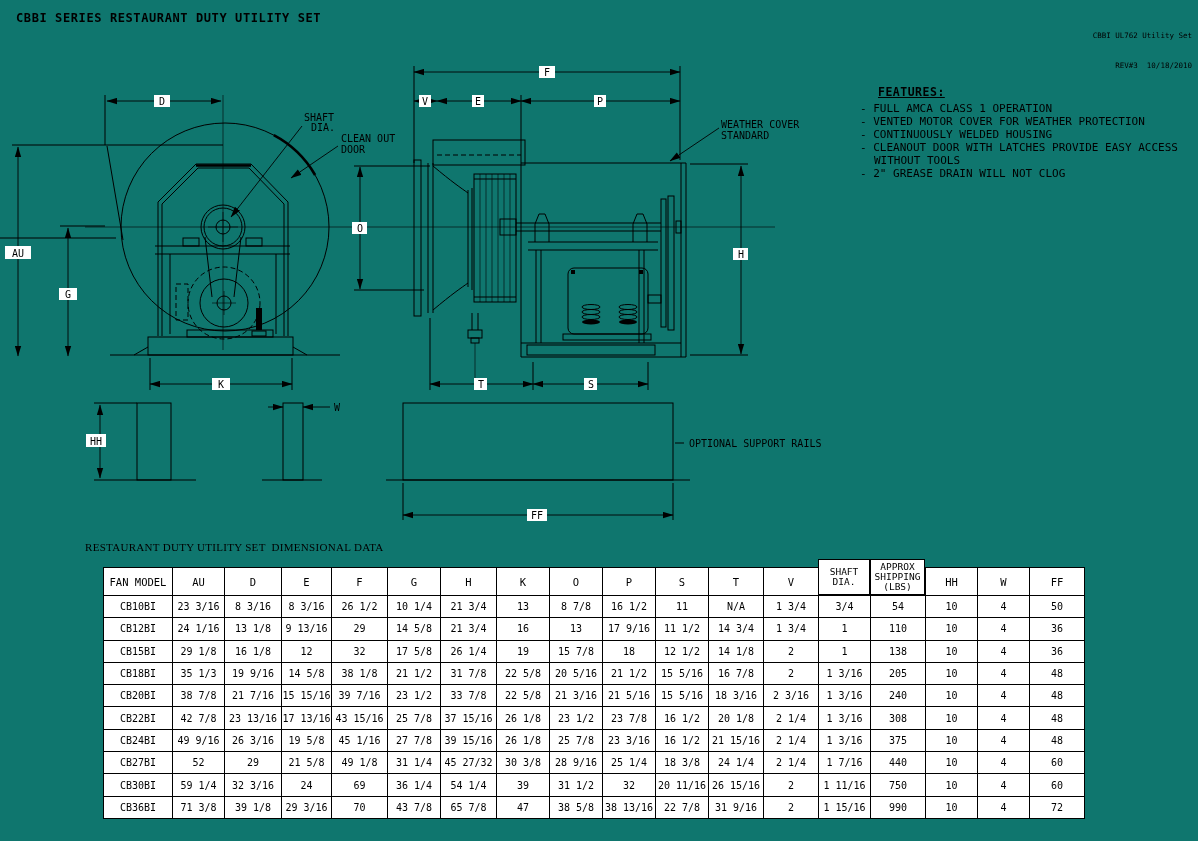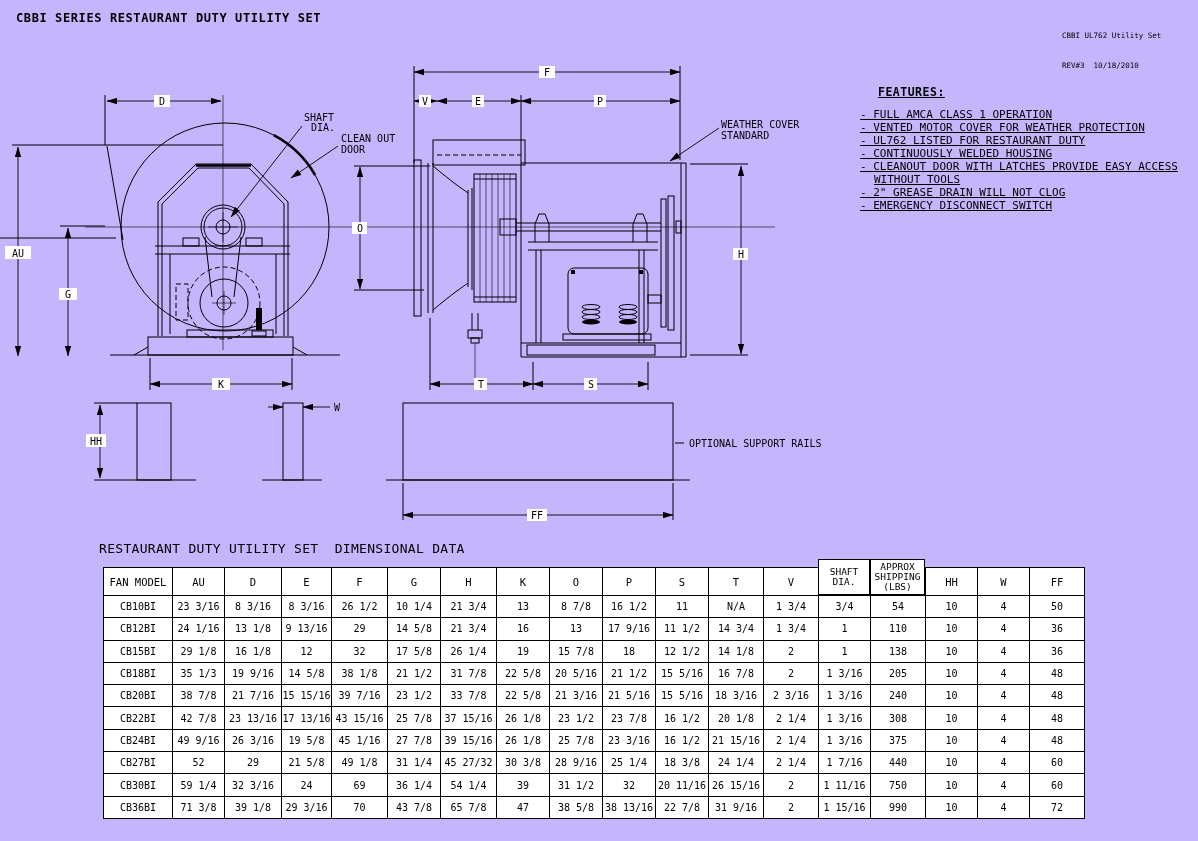--- a/index.html
+++ b/index.html
@@ -1,36 +1,36 @@
 <!DOCTYPE html>
 <html><head>
 <meta charset="utf-8">
 <style>
   * { margin:0; padding:0; box-sizing:border-box; }
   body { background:#e8e8e8; }
   #canvas {
-    position:relative; width:1198px; height:841px; background:#c4b5fd;
+    position:relative; width:1198px; height:841px; background:#0f766e;
     font-family:"DejaVu Sans Mono", monospace; color:#000; overflow:hidden;
   }
   .abs { position:absolute; }
   #page-title { left:16px; top:11px; font-size:12px; font-weight:bold; letter-spacing:0.6px; white-space:pre; }
-  #doc-ref { left:1062px; top:11px; width:130px; text-align:left; font-size:7.5px; line-height:10px; white-space:pre; }
+  #doc-ref { left:1062px; top:11px; width:130px; text-align:right; font-size:7.5px; line-height:10px; white-space:pre; }
   #features { left:860px; top:86px; width:336px; font-size:11px; line-height:13px; }
-  #features .heading { font-size:11.5px; font-weight:bold; text-decoration:underline; margin-left:18px; margin-bottom:9px; letter-spacing:0.5px; }
-  #features .item { padding-left:14px; text-indent:-14px; white-space:normal;text-decoration:underline; }
+  #features .heading { font-size:11.5px; font-weight:bold; text-decoration:underline; margin-left:18px; margin-bottom:3px; letter-spacing:0.5px; }
+  #features .item { padding-left:14px; text-indent:-14px; white-space:normal; }
   #drawing-svg { left:0; top:55px; }
   svg .ln  { stroke:#000; fill:none; stroke-width:1; }
   svg .thin{ stroke:#000; fill:none; stroke-width:0.6; }
   svg .thk { stroke:#000; fill:none; stroke-width:2.6; }
   svg .dsh { stroke:#000; fill:none; stroke-width:1; stroke-dasharray:5 3; }
   svg .dim { stroke:#000; stroke-width:0.9; fill:none; }
   svg text { font-family:"DejaVu Sans Mono", monospace; font-size:10px; fill:#000; }
   svg .lbl { text-anchor:middle; }
   svg .wb  { fill:#ffffff; stroke:none; }
-  #table-title { left:99px; top:541px; font-size:13px; white-space:pre; letter-spacing:0.3px; }
+  #table-title { left:85px; top:541px; font-size:11px; white-space:pre; letter-spacing:0.3px;font-family:Liberation Serif, serif; }
   #dimtable {
     left:103px; top:567px; display:grid;
     grid-template-columns:69px 52px 57px 50px 56px 53px 56px 53px 53px 53px 53px 55px 55px 52px 55px 52px 52px 55px;
     grid-template-rows:28px repeat(10, 22.3px);
     border-left:1px solid #000; border-top:1px solid #000; background:#fff;
   }
   #dimtable .cell {
     border-right:1px solid #000; border-bottom:1px solid #000;
     display:flex; align-items:center; justify-content:center;
     font-size:10px; white-space:pre; overflow:visible;
@@ -192,25 +192,23 @@
     <text class="lbl" x="96" y="445">HH</text>
     <text x="334" y="411">W</text>
     <text class="lbl" x="537" y="519">FF</text>
     <text x="689" y="447">OPTIONAL SUPPORT RAILS</text>
   </svg>
 
   <div id="features" class="abs">
     <div class="heading">FEATURES:</div>
     <div class="item">- FULL AMCA CLASS 1 OPERATION</div>
     <div class="item">- VENTED MOTOR COVER FOR WEATHER PROTECTION</div>
-    <div class="item">- UL762 LISTED FOR RESTAURANT DUTY</div>
     <div class="item">- CONTINUOUSLY WELDED HOUSING</div>
     <div class="item">- CLEANOUT DOOR WITH LATCHES PROVIDE EASY ACCESS WITHOUT TOOLS</div>
     <div class="item">- 2" GREASE DRAIN WILL NOT CLOG</div>
-    <div class="item">- EMERGENCY DISCONNECT SWITCH</div>
   </div>
 
   <div id="table-title" class="abs">RESTAURANT DUTY UTILITY SET  DIMENSIONAL DATA</div>
 
   <div id="dimtable" class="abs">
       <div class="cell head">FAN MODEL</div>
       <div class="cell head">AU</div>
       <div class="cell head">D</div>
       <div class="cell head">E</div>
       <div class="cell head">F</div>

